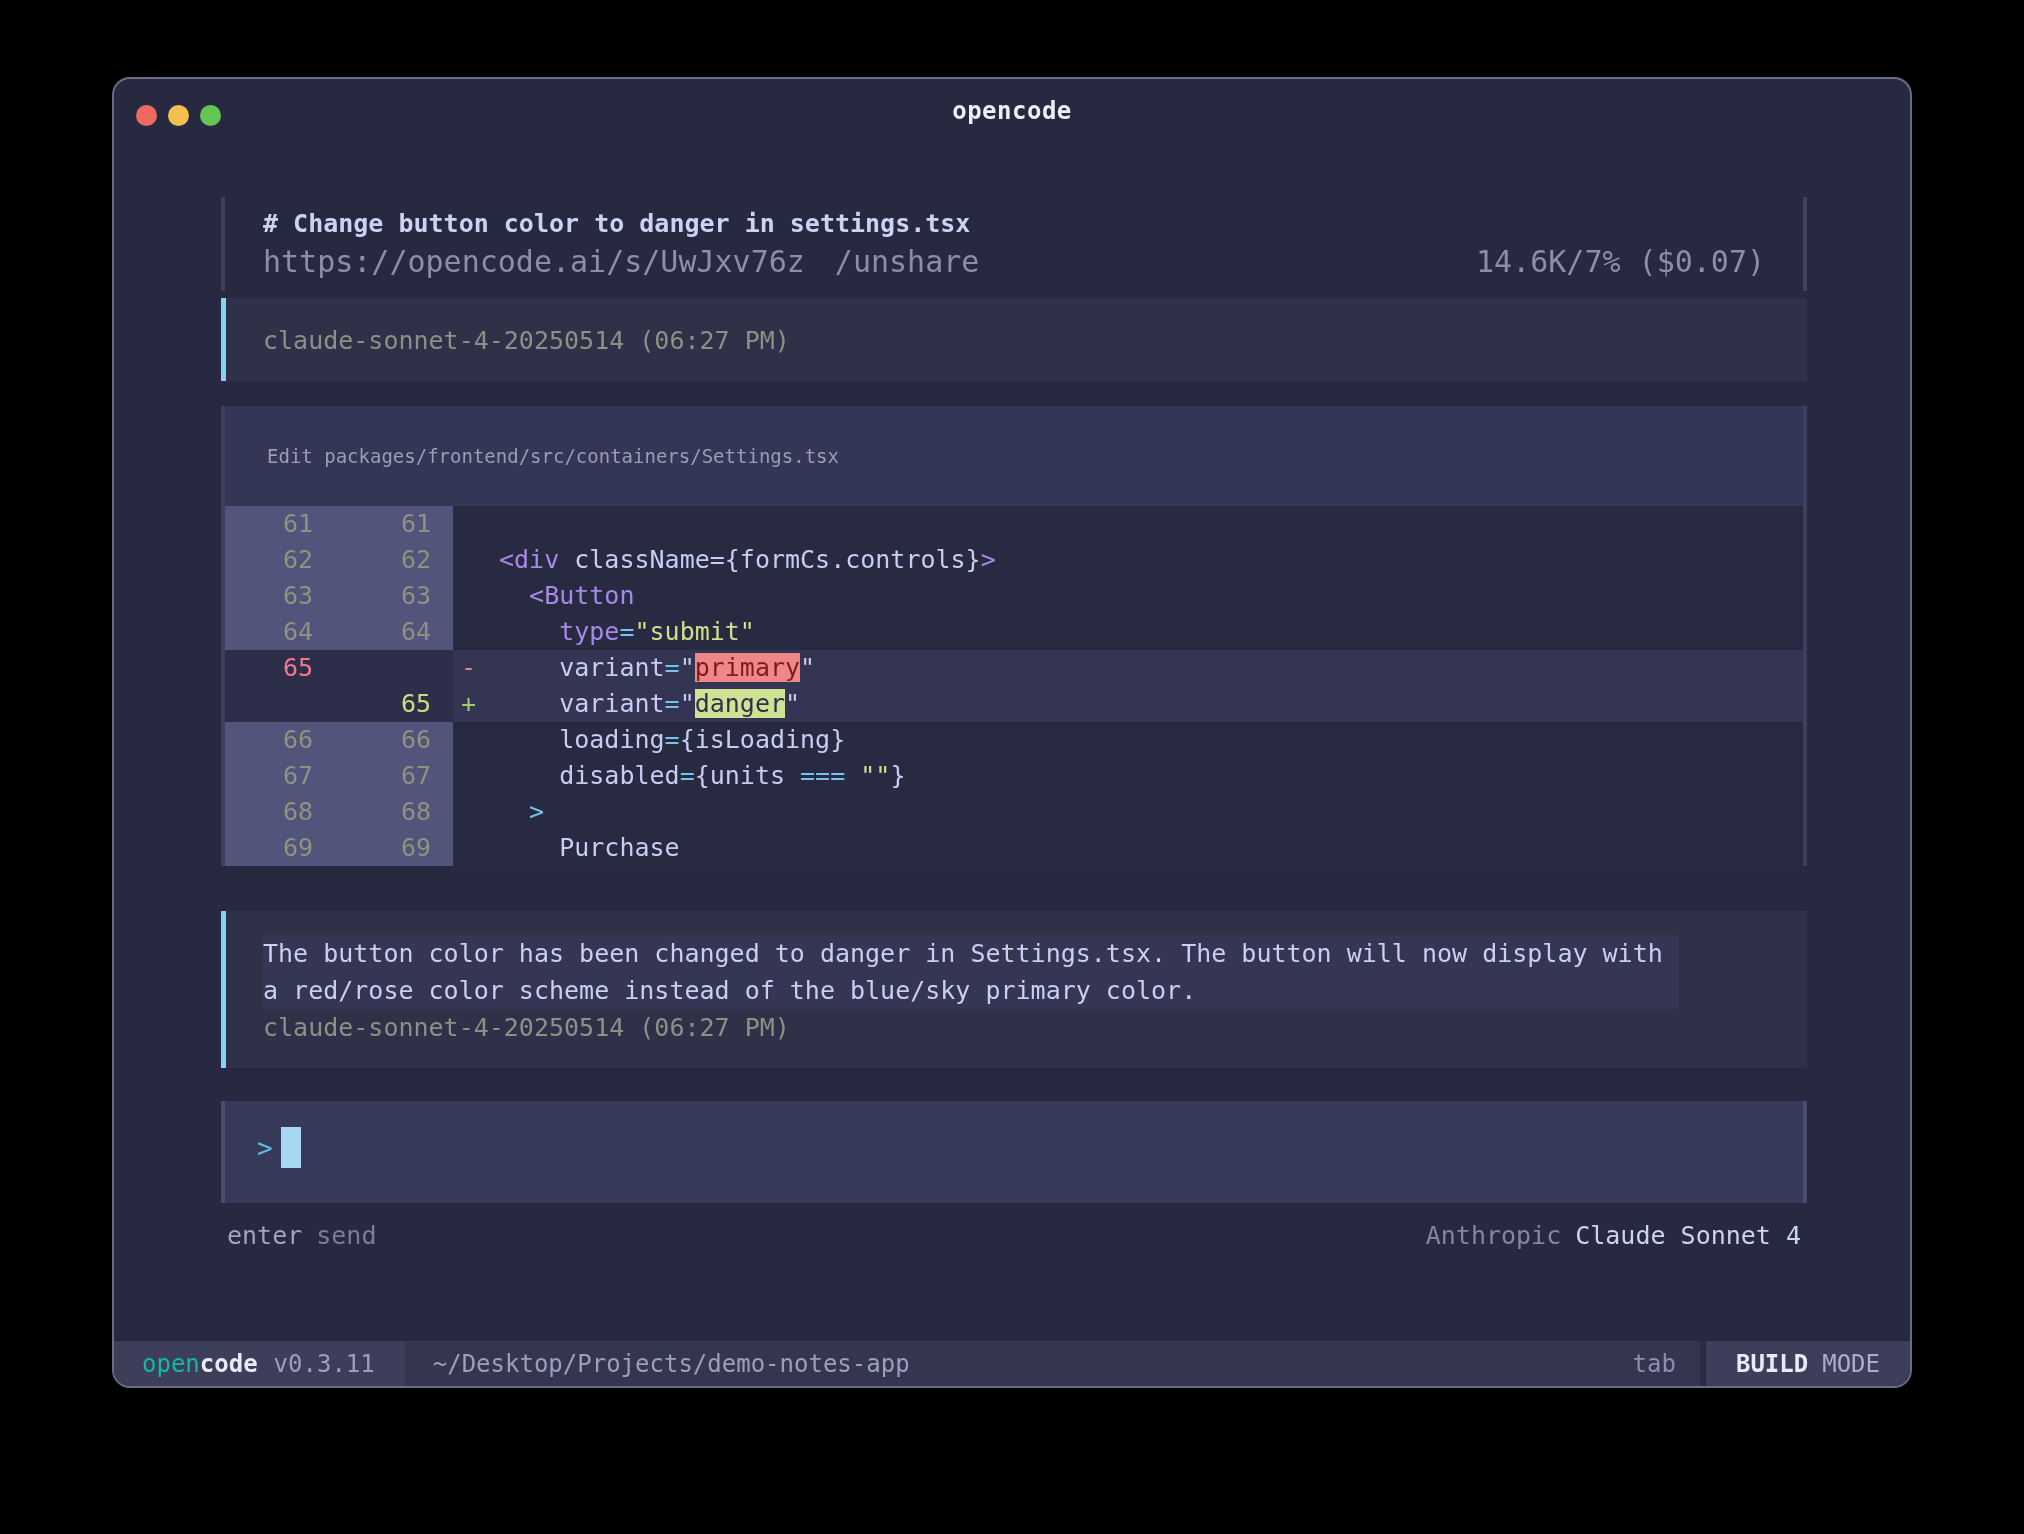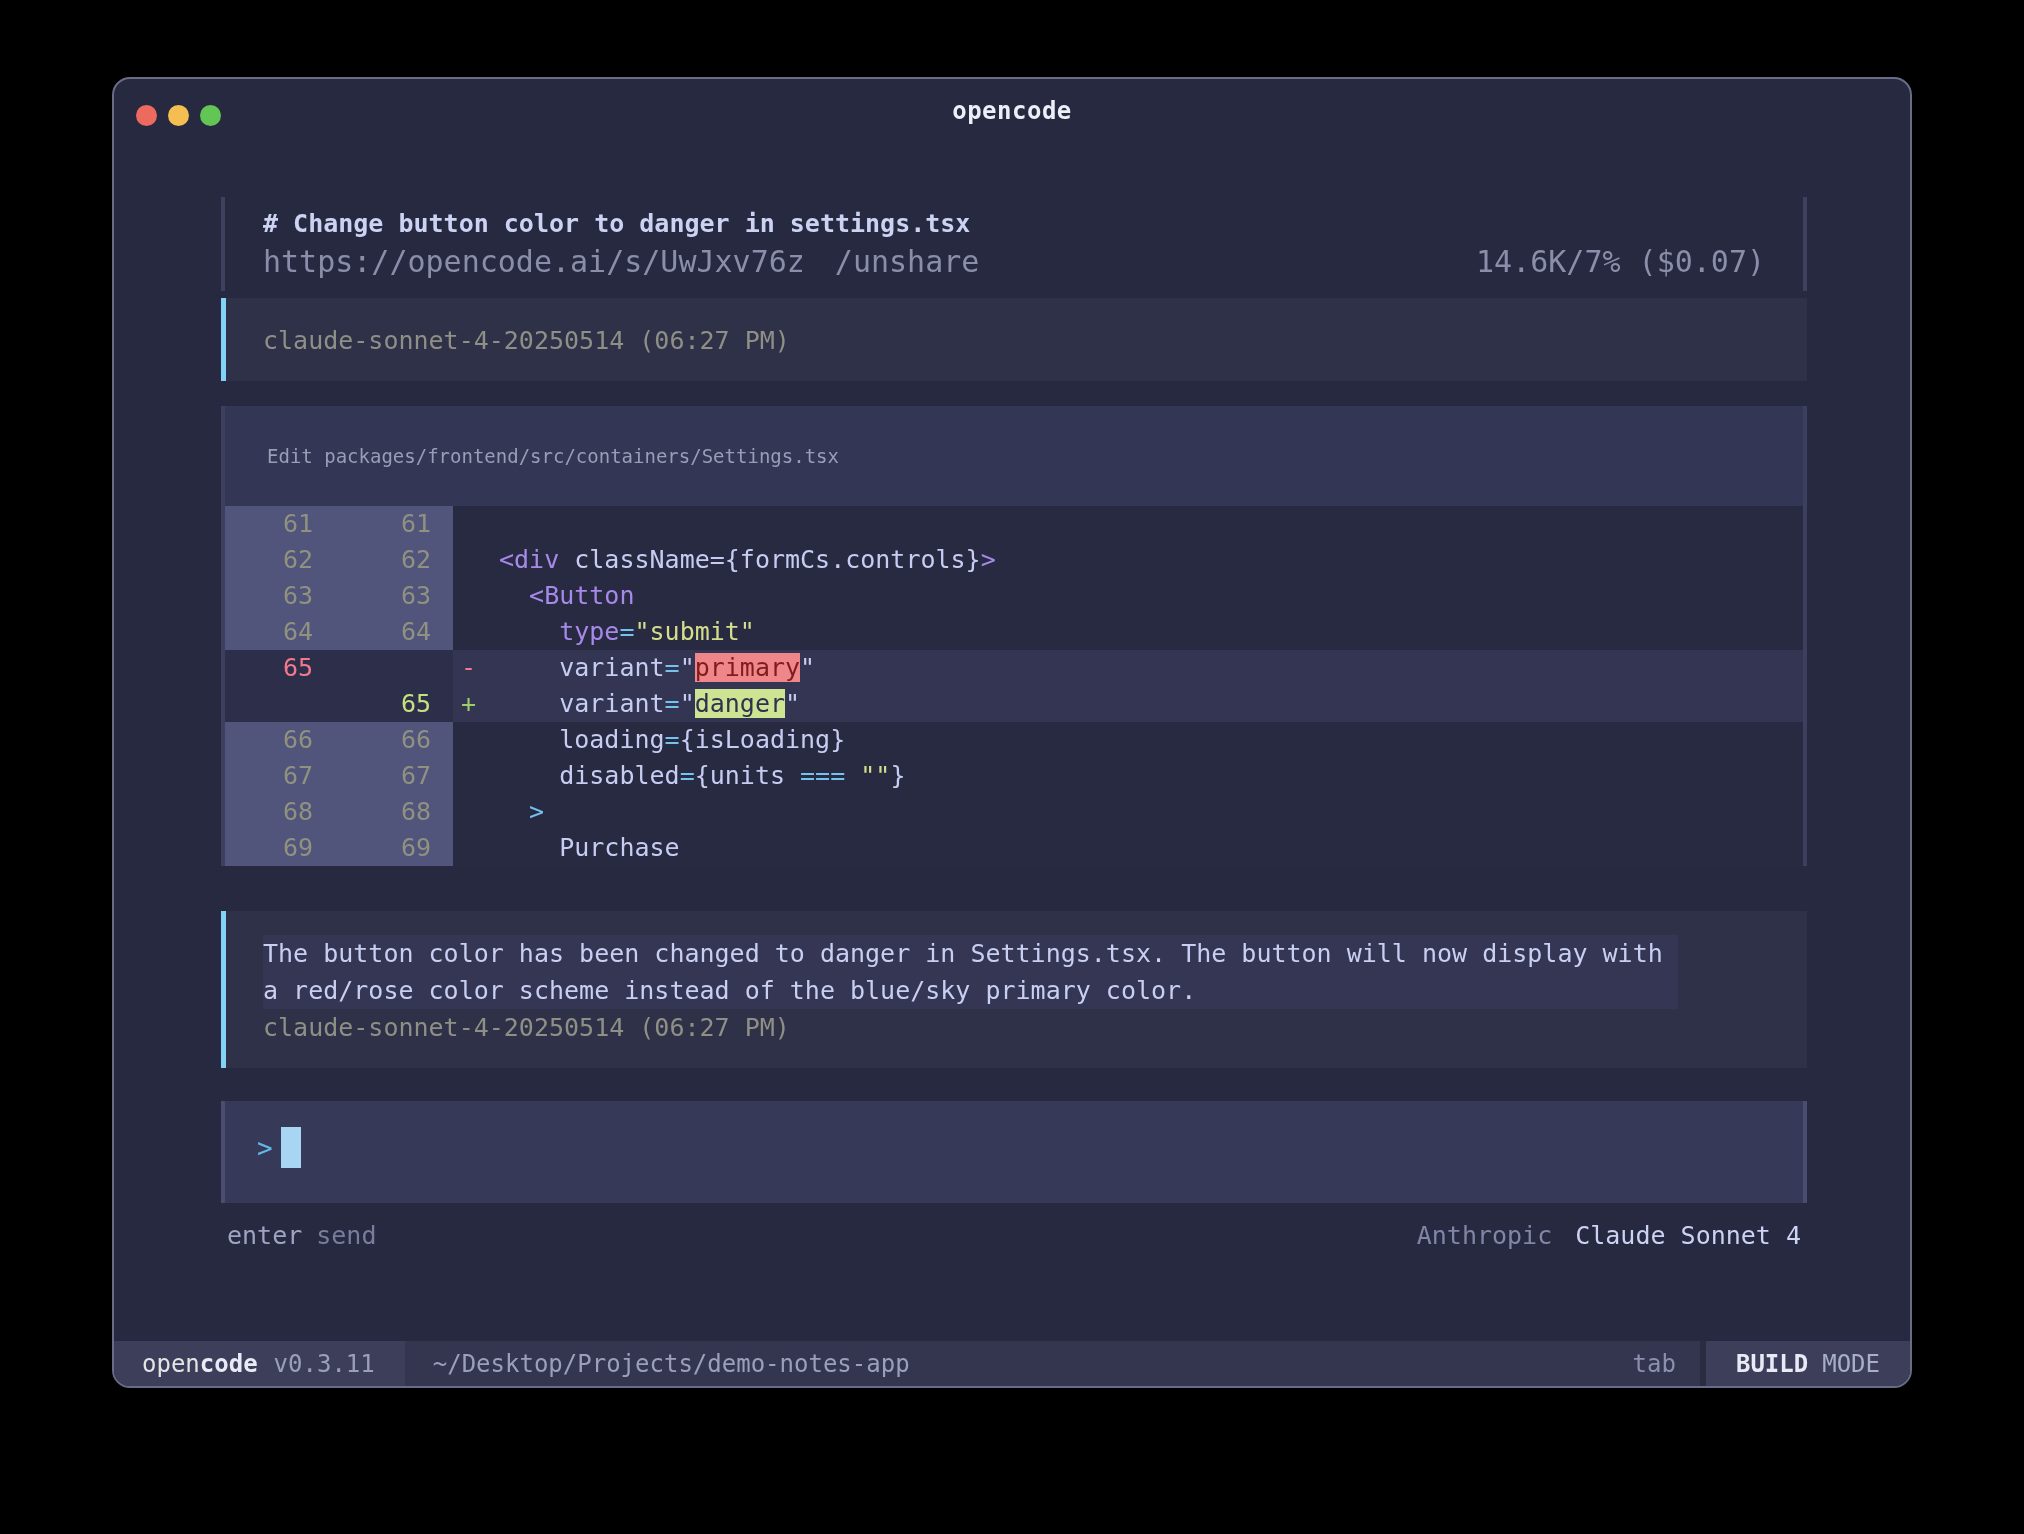--- a/index.html
+++ b/index.html
@@ -77,29 +77,29 @@
     display: flex; align-items: flex-start;
   }
   .prompt-symbol { color: #5fb8e8; font-size: 26px; line-height: 42px; }
   .cursor { display: inline-block; width: 20px; height: 41px; background: #a8d6f2; margin-left: 8px; vertical-align: top; }
 
   
   .footer-row { display: flex; justify-content: space-between; margin-top: 16px; padding: 0 6px; font-size: 25px; line-height: 34px; }
   .hint-key { color: #9fa4c2; }
   .hint-action { color: #787d9c; margin-left: 14px; }
   .provider { color: #8186a6; }
-  .model { color: #ccd2f2; margin-left: 23px; }
+  .model { color: #ccd2f2; margin-left: 14px; }
 
   
   .statusbar {
     position: absolute; left: 0; bottom: 0; width: 100%; height: 45px;
     background: #34364f; display: flex; align-items: center; font-size: 24px;
   }
   .app-chip { background: #3c3e5a; height: 100%; display: flex; align-items: center; padding: 0 30px 0 28px; }
-  .app-open { color: #e5e5e5; }
+  .app-open { color: #14b8a6; }
   .app-code { color: #e8eaf5; font-weight: bold; }
   .app-version { color: #9aa0bc; margin-left: 16px; }
   .cwd { color: #9aa0bc; margin-left: 28px; }
   .statusbar-right { margin-left: auto; display: flex; align-items: center; height: 100%; }
   .tab-hint { color: #8b90ae; margin-right: 24px; }
   .mode-chip { background: #3c3e5a; height: 100%; display: flex; align-items: center; padding: 0 30px; border-left: 6px solid #2a2c42; }
   .mode-bold { color: #e8eaf5; font-weight: bold; }
   .mode-rest { color: #a9aec9; margin-left: 14px; }
 </style>
 </head>

